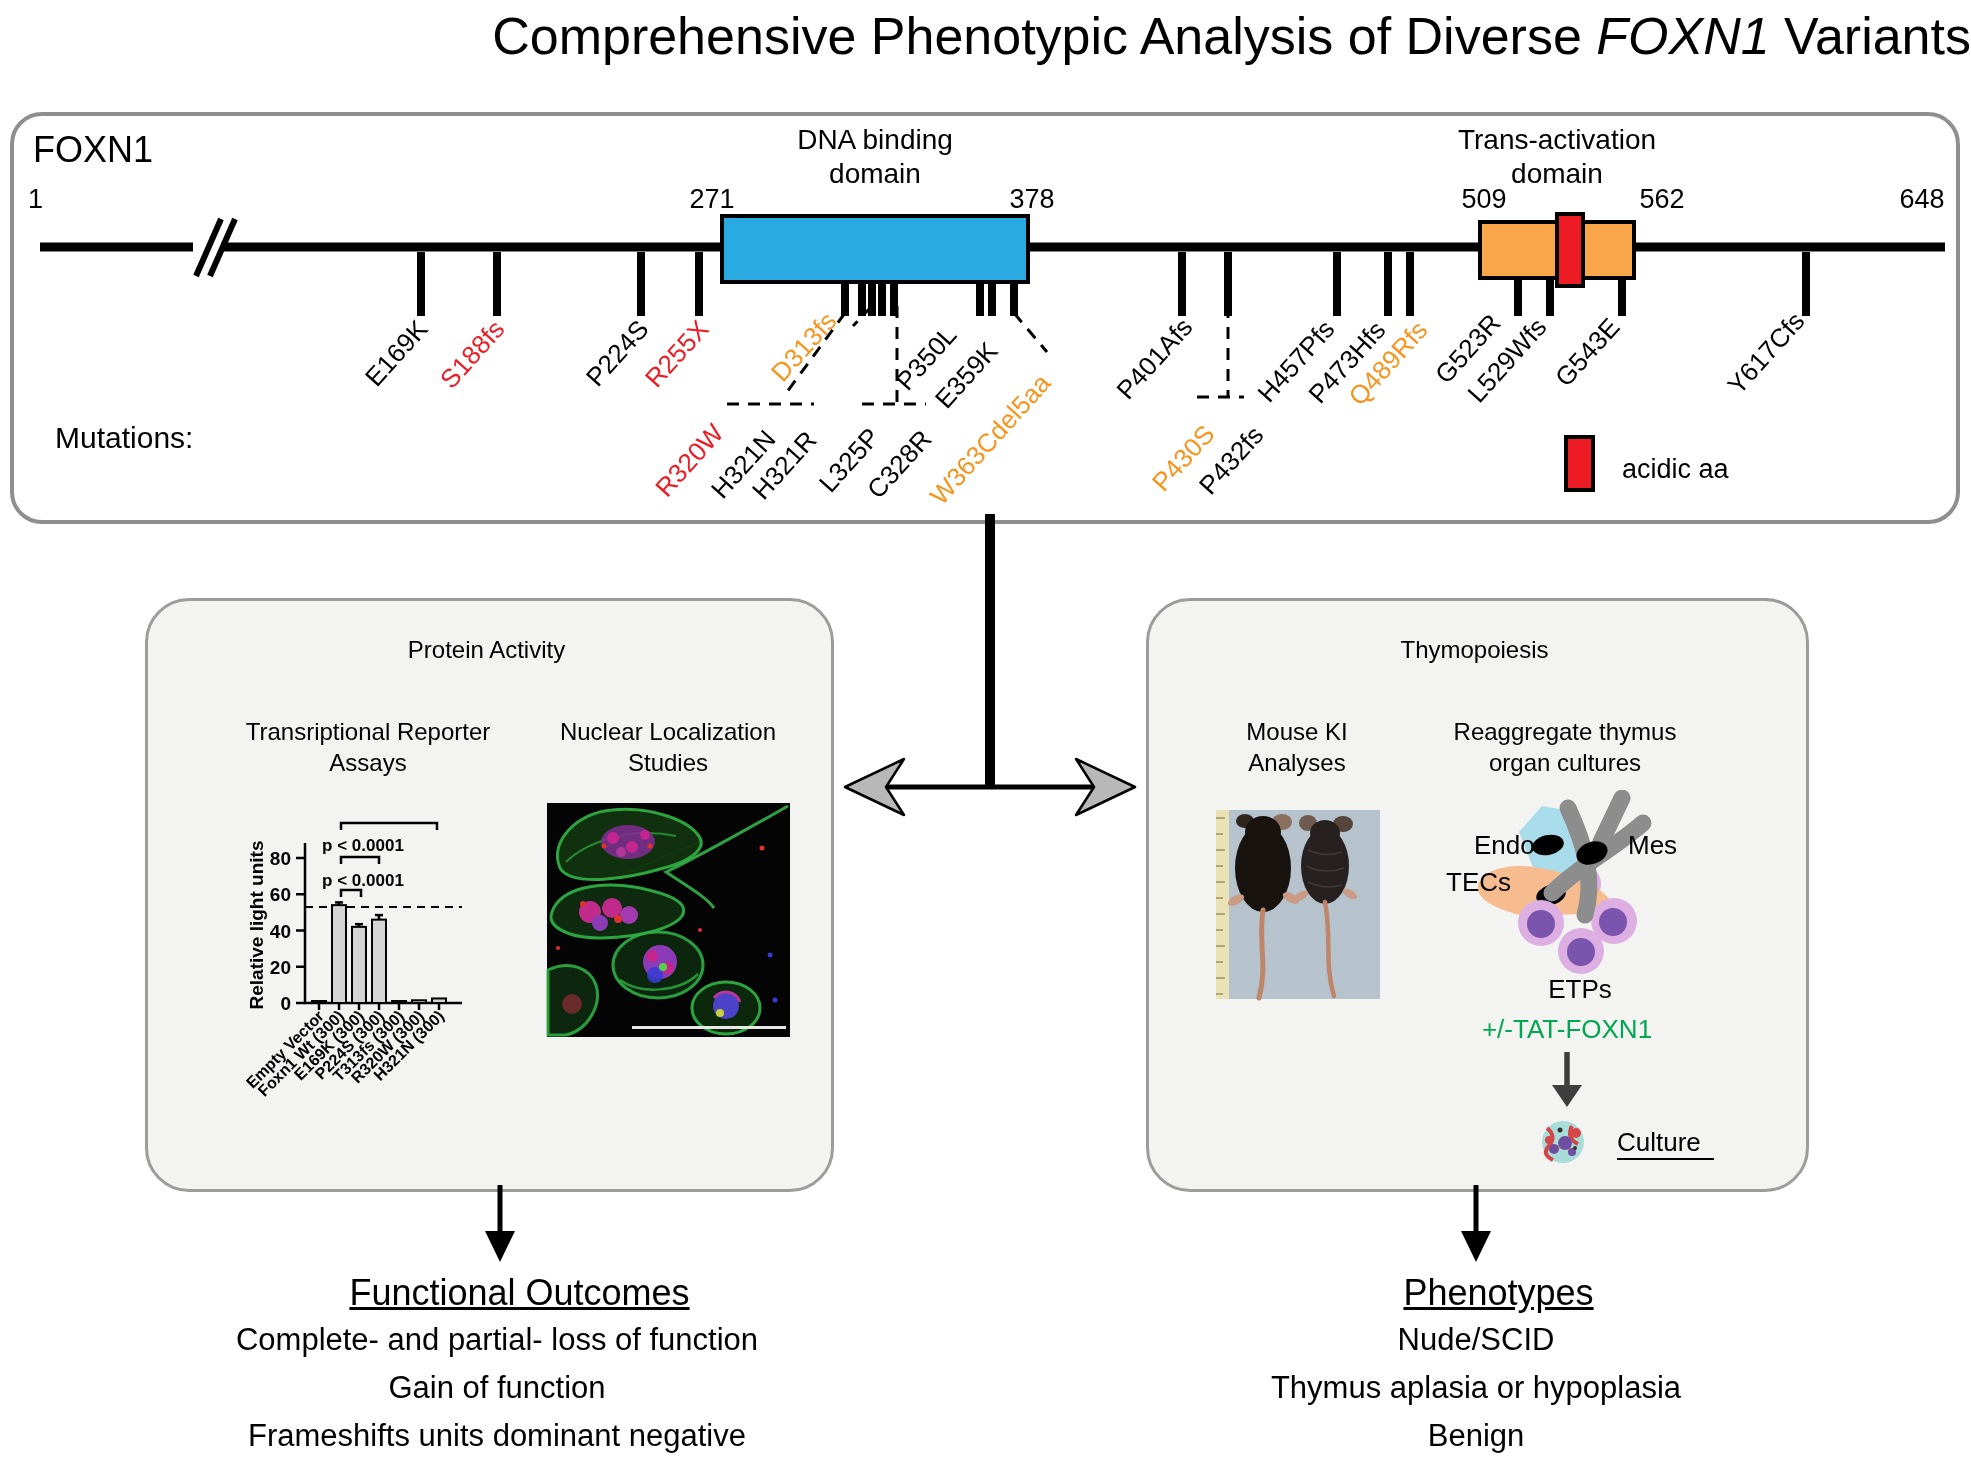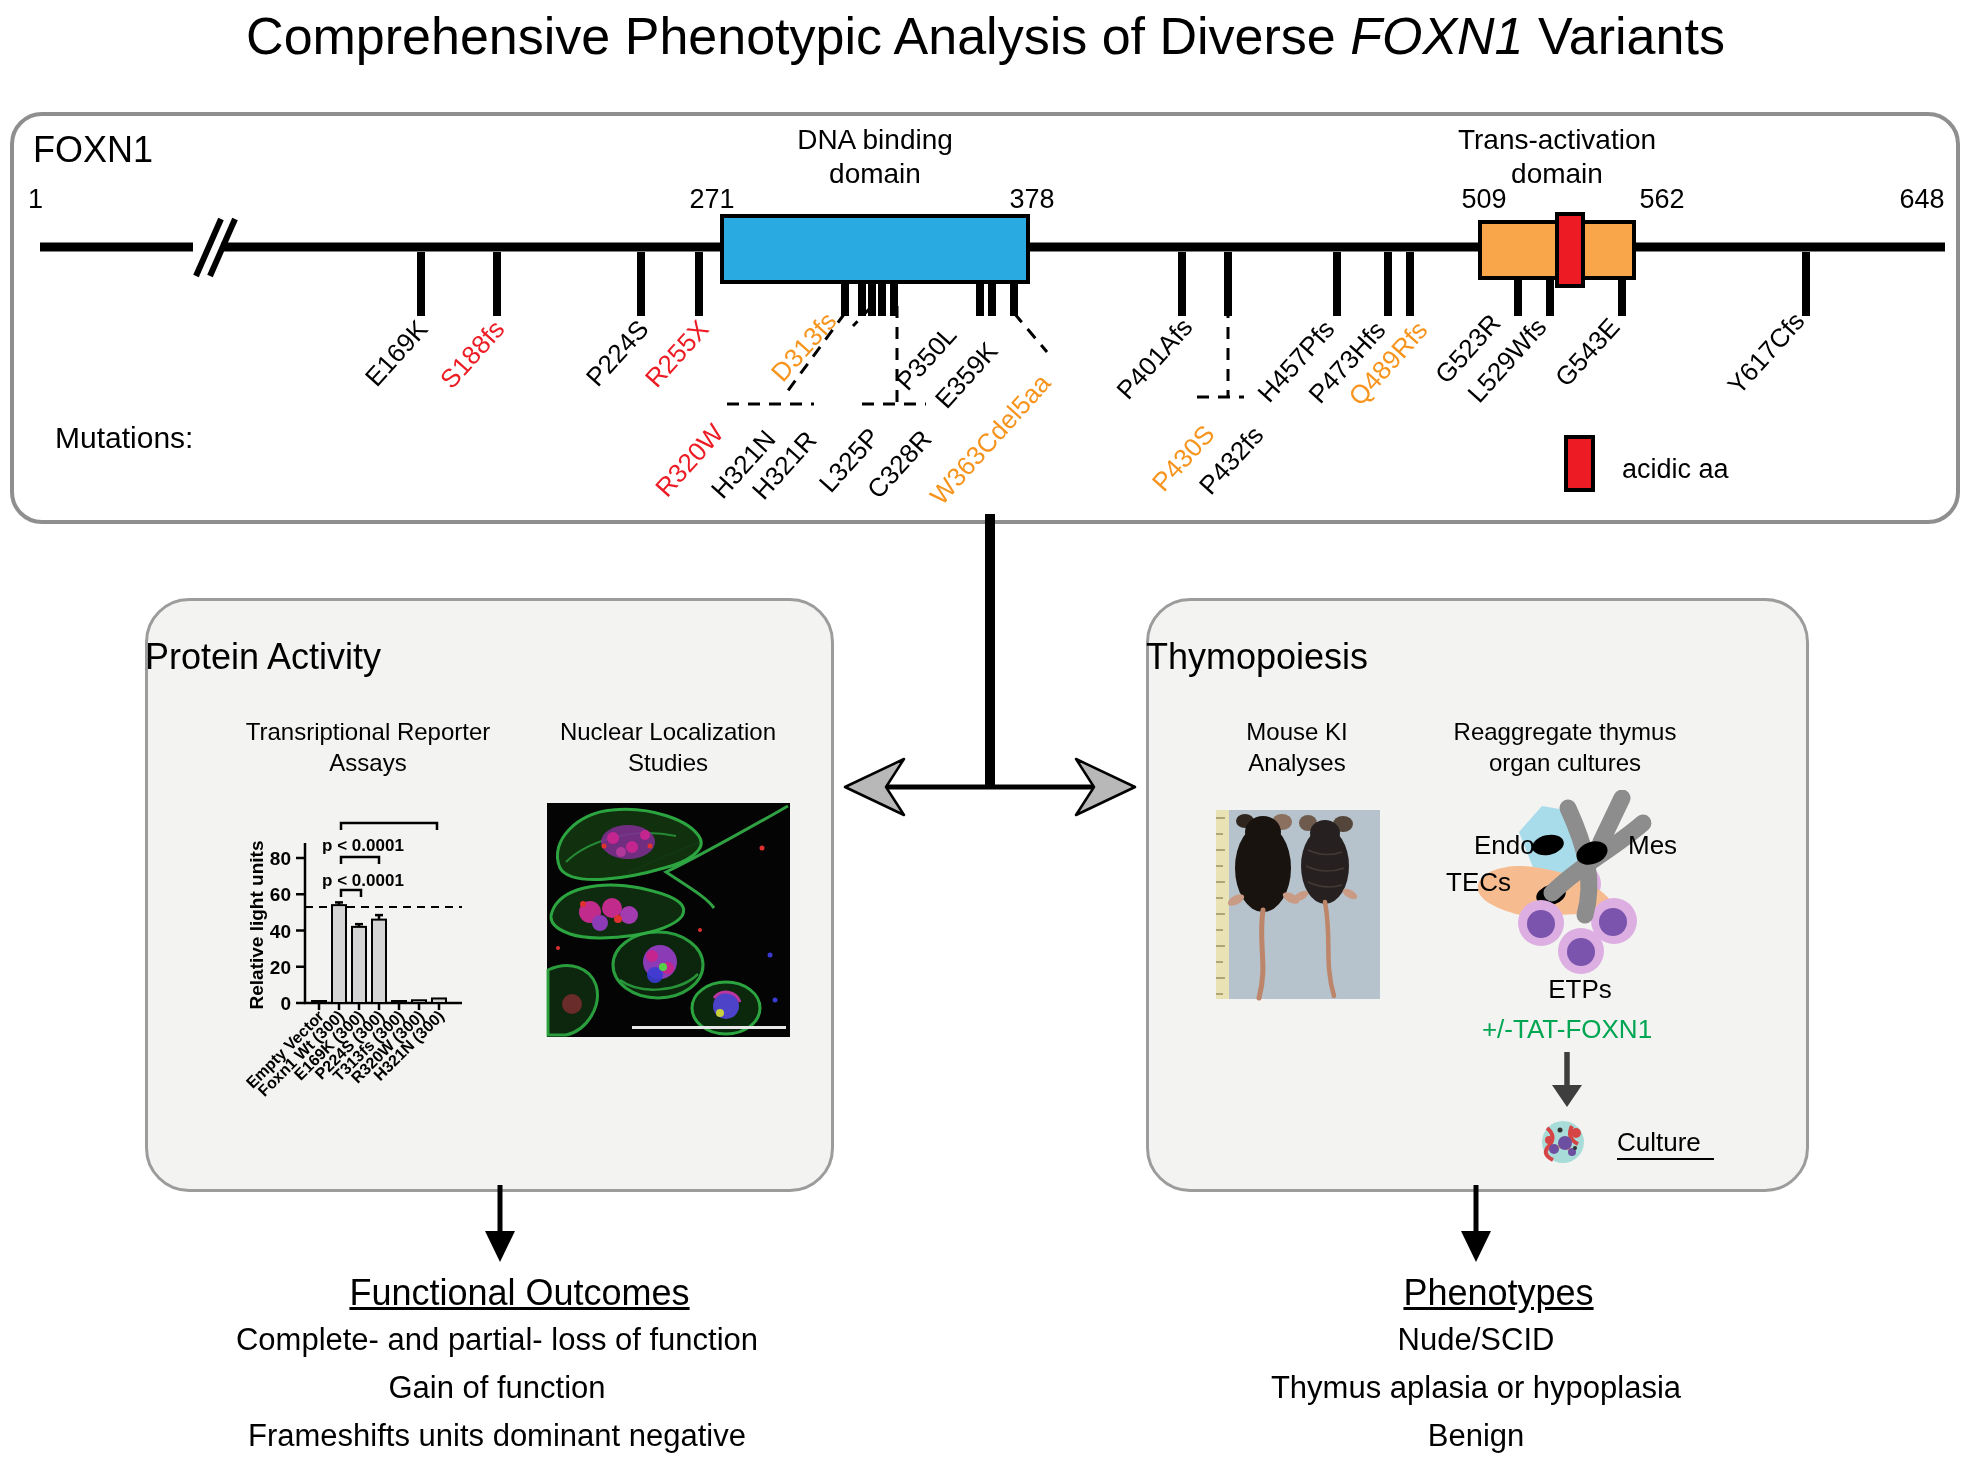--- a/index.html
+++ b/index.html
@@ -1,23 +1,23 @@
 <!DOCTYPE html>
 <html><head>
 <meta charset="utf-8">
 <style>
   html,body{margin:0;padding:0;background:#ffffff;}
   .page{position:relative;width:1971px;height:1470px;background:#fff;
         font-family:"Liberation Sans",sans-serif;color:#000;overflow:hidden;}
   .abs{position:absolute;}
   svg{font-family:"Liberation Sans",sans-serif;}
-  .title{top:6px;left:0;width:1971px;text-align:center;font-size:52px;letter-spacing:0;}
+  .title{top:6px;left:0;width:1971px;text-align:right;font-size:52px;letter-spacing:0;}
   .title .gene-i{font-style:italic;}
   .panel{position:absolute;background:#f3f3f2;border:3px solid #9c9c9c;border-radius:44px;}
-  .panel-title{position:absolute;text-align:left;font-size:36px;}
+  .panel-title{position:absolute;text-align:center;font-size:24px;}
   .sublabel{position:absolute;text-align:center;font-size:24px;line-height:1.3;}
   .outcome-head{position:absolute;text-align:center;font-size:36px;}
   .outcome-head span{text-decoration:underline;margin-left:45px;}
   .outcome-line{position:absolute;text-align:center;font-size:31px;}
   
   .num{font-size:27px;}
   .protlab{font-size:36px;}
   .domlab{font-size:28px;}
   .mutheading{font-size:30px;}
   .acidic{font-size:27px;}

